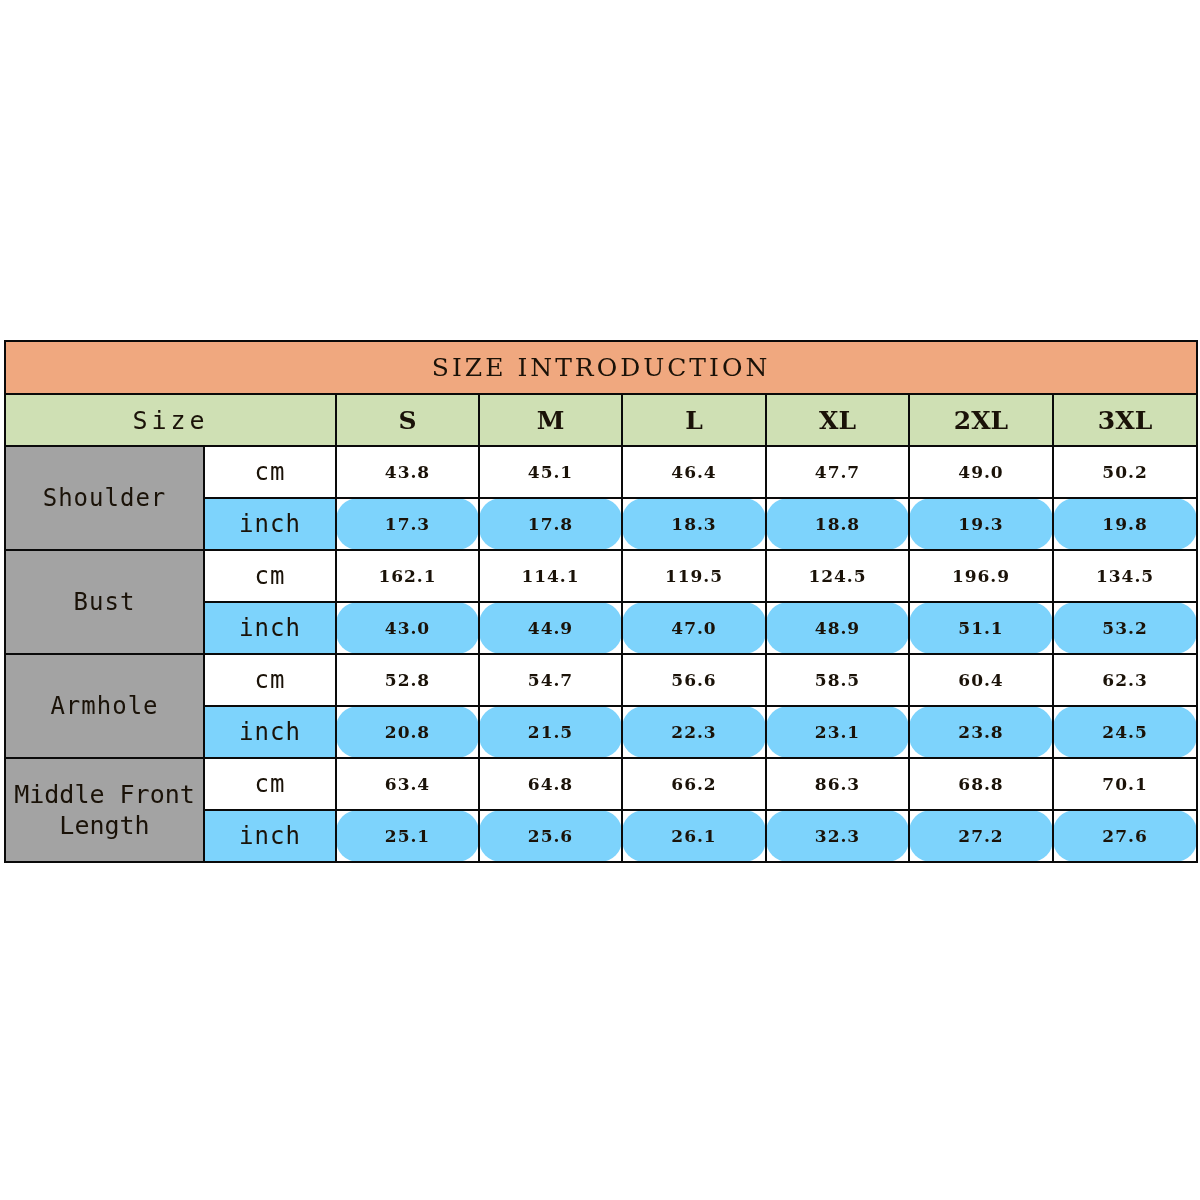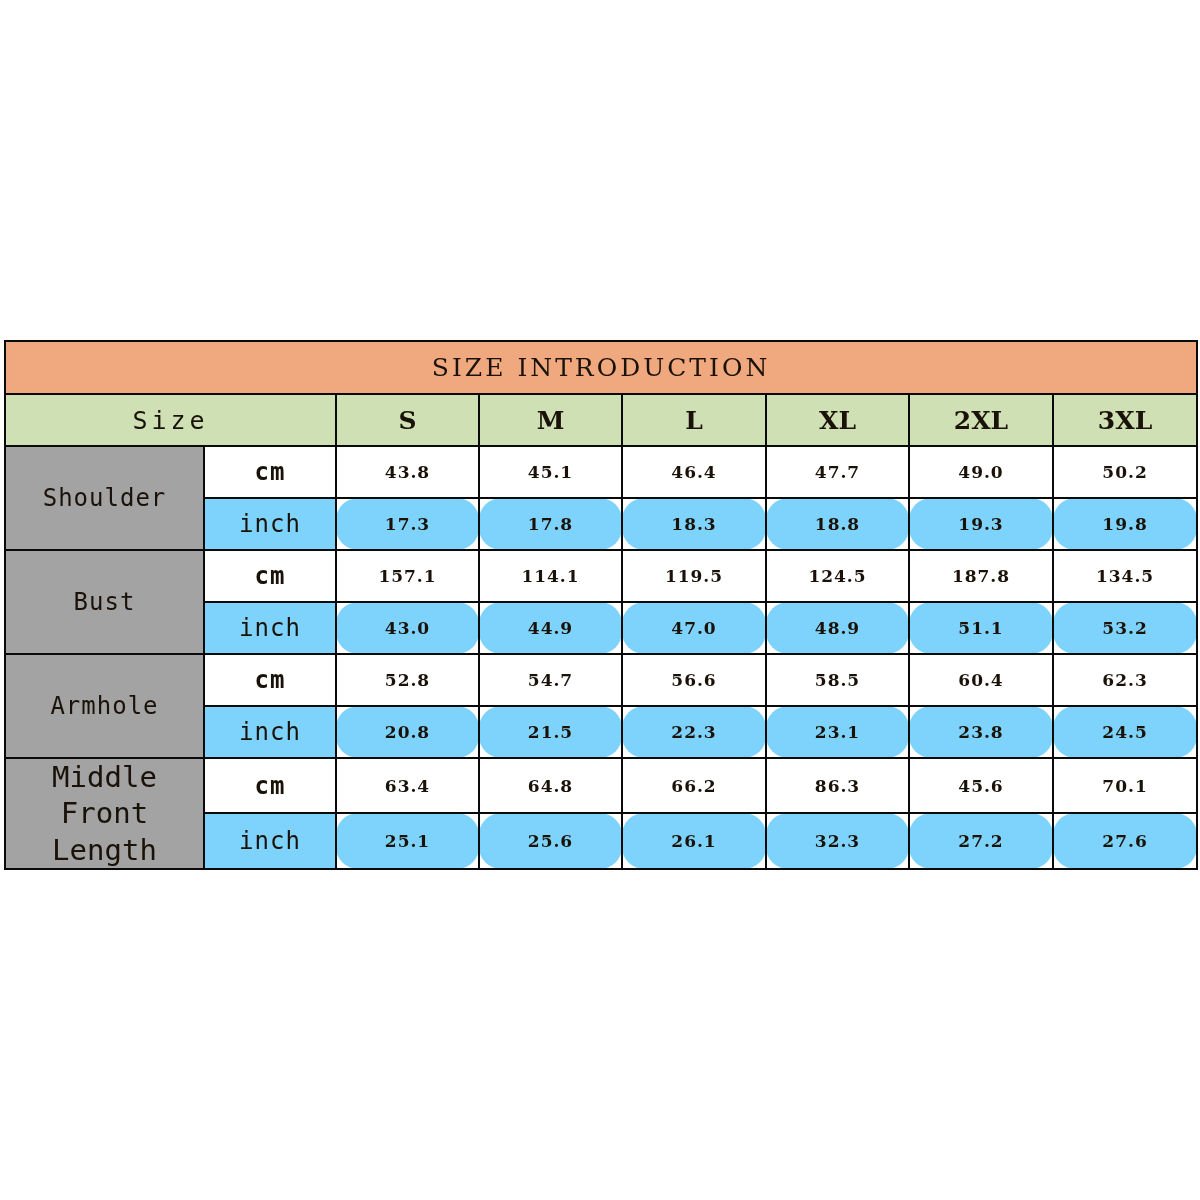--- a/index.html
+++ b/index.html
@@ -71,21 +71,21 @@
   
   .label-cell {
     background: #a3a3a3;
     font-family: "DejaVu Sans Mono", monospace;
     font-size: 24px;
     letter-spacing: 1px;
     color: #141008;
     line-height: 1.25;
   }
   .label-cell.tight {
-    font-size: 29px;
+    font-size: 25px;
     letter-spacing: 0px;
     margin-top: 16px;
   }
 
   
   .unit-cell {
     font-family: "DejaVu Sans Mono", monospace;
     font-size: 24px;
     letter-spacing: 1px;
     color: #141008;
@@ -96,21 +96,21 @@
     font-family: "DejaVu Serif", serif;
     font-size: 17px;
     font-weight: 700;
     color: #141008;
     letter-spacing: 1px;
     border-radius: 22px;
   }
 
   
   tr.row-cm td.unit-cell,
-  tr.row-cm td.val-cell { background: #ffffff; font-weight: bold; }
+  tr.row-cm td.val-cell { background: #ffffff; }
   tr.row-inch td.unit-cell,
   tr.row-inch td.val-cell { background: #7dd3fc; }
 
   .data-row { height: 52px; }
 </style>
 </head>
 <body>
 
 <div id="size-chart-wrap">
   <table class="size-table">
@@ -156,25 +156,25 @@
         <td class="val-cell">17.8</td>
         <td class="val-cell">18.3</td>
         <td class="val-cell">18.8</td>
         <td class="val-cell">19.3</td>
         <td class="val-cell">19.8</td>
       </tr>
 
       <tr class="data-row row-cm">
         <td class="label-cell" rowspan="2">Bust</td>
         <td class="unit-cell">cm</td>
-        <td class="val-cell">157.1</td>
+        <td class="val-cell">162.1</td>
         <td class="val-cell">114.1</td>
         <td class="val-cell">119.5</td>
         <td class="val-cell">124.5</td>
-        <td class="val-cell">187.8</td>
+        <td class="val-cell">196.9</td>
         <td class="val-cell">134.5</td>
       </tr>
       <tr class="data-row row-inch">
         <td class="unit-cell">inch</td>
         <td class="val-cell">43.0</td>
         <td class="val-cell">44.9</td>
         <td class="val-cell">47.0</td>
         <td class="val-cell">48.9</td>
         <td class="val-cell">51.1</td>
         <td class="val-cell">53.2</td>
@@ -200,21 +200,21 @@
         <td class="val-cell">24.5</td>
       </tr>
 
       <tr class="data-row row-cm">
         <td class="label-cell tight" rowspan="2">Middle Front Length</td>
         <td class="unit-cell">cm</td>
         <td class="val-cell">63.4</td>
         <td class="val-cell">64.8</td>
         <td class="val-cell">66.2</td>
         <td class="val-cell">86.3</td>
-        <td class="val-cell">45.6</td>
+        <td class="val-cell">68.8</td>
         <td class="val-cell">70.1</td>
       </tr>
       <tr class="data-row row-inch">
         <td class="unit-cell">inch</td>
         <td class="val-cell">25.1</td>
         <td class="val-cell">25.6</td>
         <td class="val-cell">26.1</td>
         <td class="val-cell">32.3</td>
         <td class="val-cell">27.2</td>
         <td class="val-cell">27.6</td>

